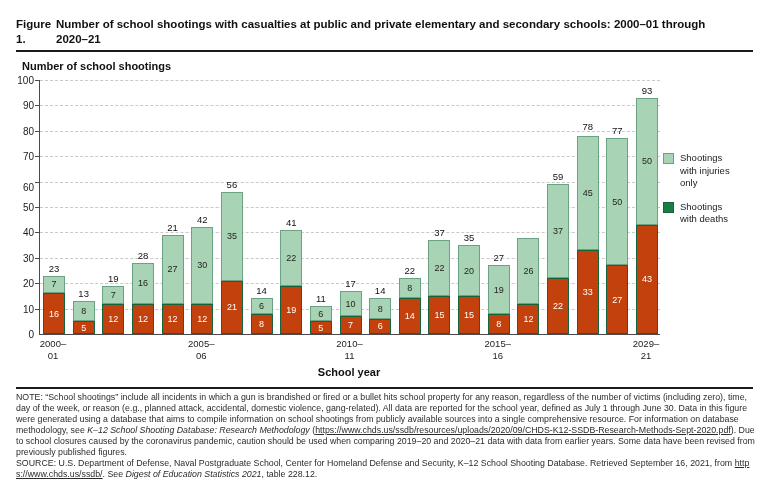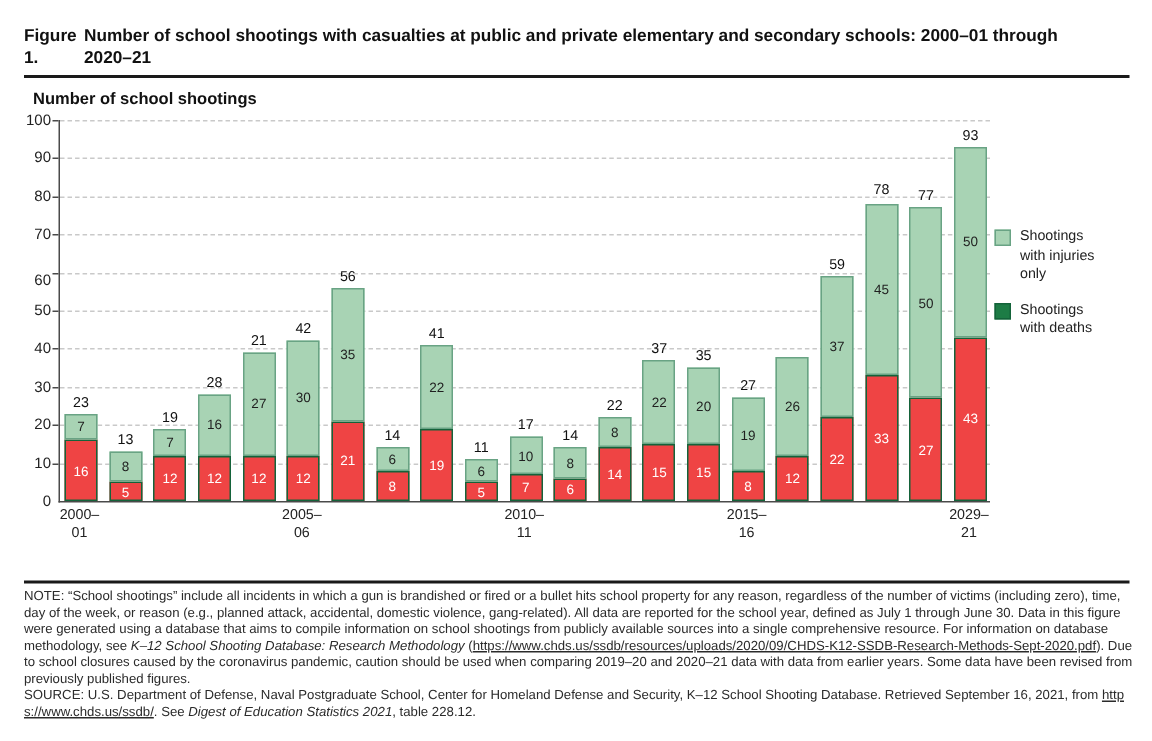--- a/index.html
+++ b/index.html
@@ -16,21 +16,21 @@
 
   
   .chart-ylabel{position:absolute;left:22px;top:60px;font-weight:bold;font-size:11px;color:#111;}
   #plot-area{position:absolute;left:39px;top:80px;width:620px;height:254px;border-left:1px solid #4a4a4a;border-bottom:1px solid #4a4a4a;}
   .gridline{position:absolute;left:0;width:100%;height:0;border-top:1px dashed #c9c9c9;}
   .y-tick{position:absolute;left:-5px;width:4px;height:1px;background:#4a4a4a;}
   #y-labels{position:absolute;left:0;top:80px;width:34px;height:254px;}
   .y-axis-label{position:absolute;width:34px;text-align:right;font-size:10px;color:#222;}
 
   .bar-seg{position:absolute;width:22px;box-sizing:border-box;display:flex;align-items:center;justify-content:center;font-size:9px;}
-  .seg-deaths{background:#ef4444;border:1px solid #14633a;color:#ffffff;}
+  .seg-deaths{background:#c2410c;border:1px solid #14633a;color:#ffffff;}
   .seg-injuries{background:#a8d3b4;border:1px solid #69a384;color:#1f1f1f;}
   .bar-total-label{position:absolute;width:40px;text-align:center;font-size:9.5px;color:#111;}
 
   #x-labels{position:absolute;left:39px;top:338px;width:620px;height:26px;}
   .x-axis-label{position:absolute;width:50px;text-align:center;font-size:9.5px;line-height:12px;color:#222;}
   .chart-xlabel{position:absolute;left:39px;top:366px;width:620px;text-align:center;font-weight:bold;font-size:11px;color:#111;}
 
   
   #legend{position:absolute;left:663px;top:152px;width:102px;}
   .legend-item{display:flex;gap:6px;margin-bottom:11px;}
@@ -170,20 +170,21 @@
       </div>
       <div class="x-axis-label" style="left: 433.75px; top: 0px;">
         <div>2015–</div>
         <div>16</div>
       </div>
       <div class="x-axis-label" style="left: 582px; top: 0px;">
         <div>2029–</div>
         <div>21</div>
       </div>
     </div>
+  <div class="chart-xlabel">School year</div>
 
   <div id="legend">
     <div class="legend-item">
       <span class="swatch" id="swatch-injuries" style="background: rgb(168, 211, 180); border: 1px solid rgb(105, 163, 132);"></span>
       <span class="legend-label">Shootings
 with injuries
 only</span>
     </div>
     <div class="legend-item">
       <span class="swatch" id="swatch-deaths" style="background: rgb(29, 124, 69); border: 1px solid rgb(20, 99, 58);"></span>

